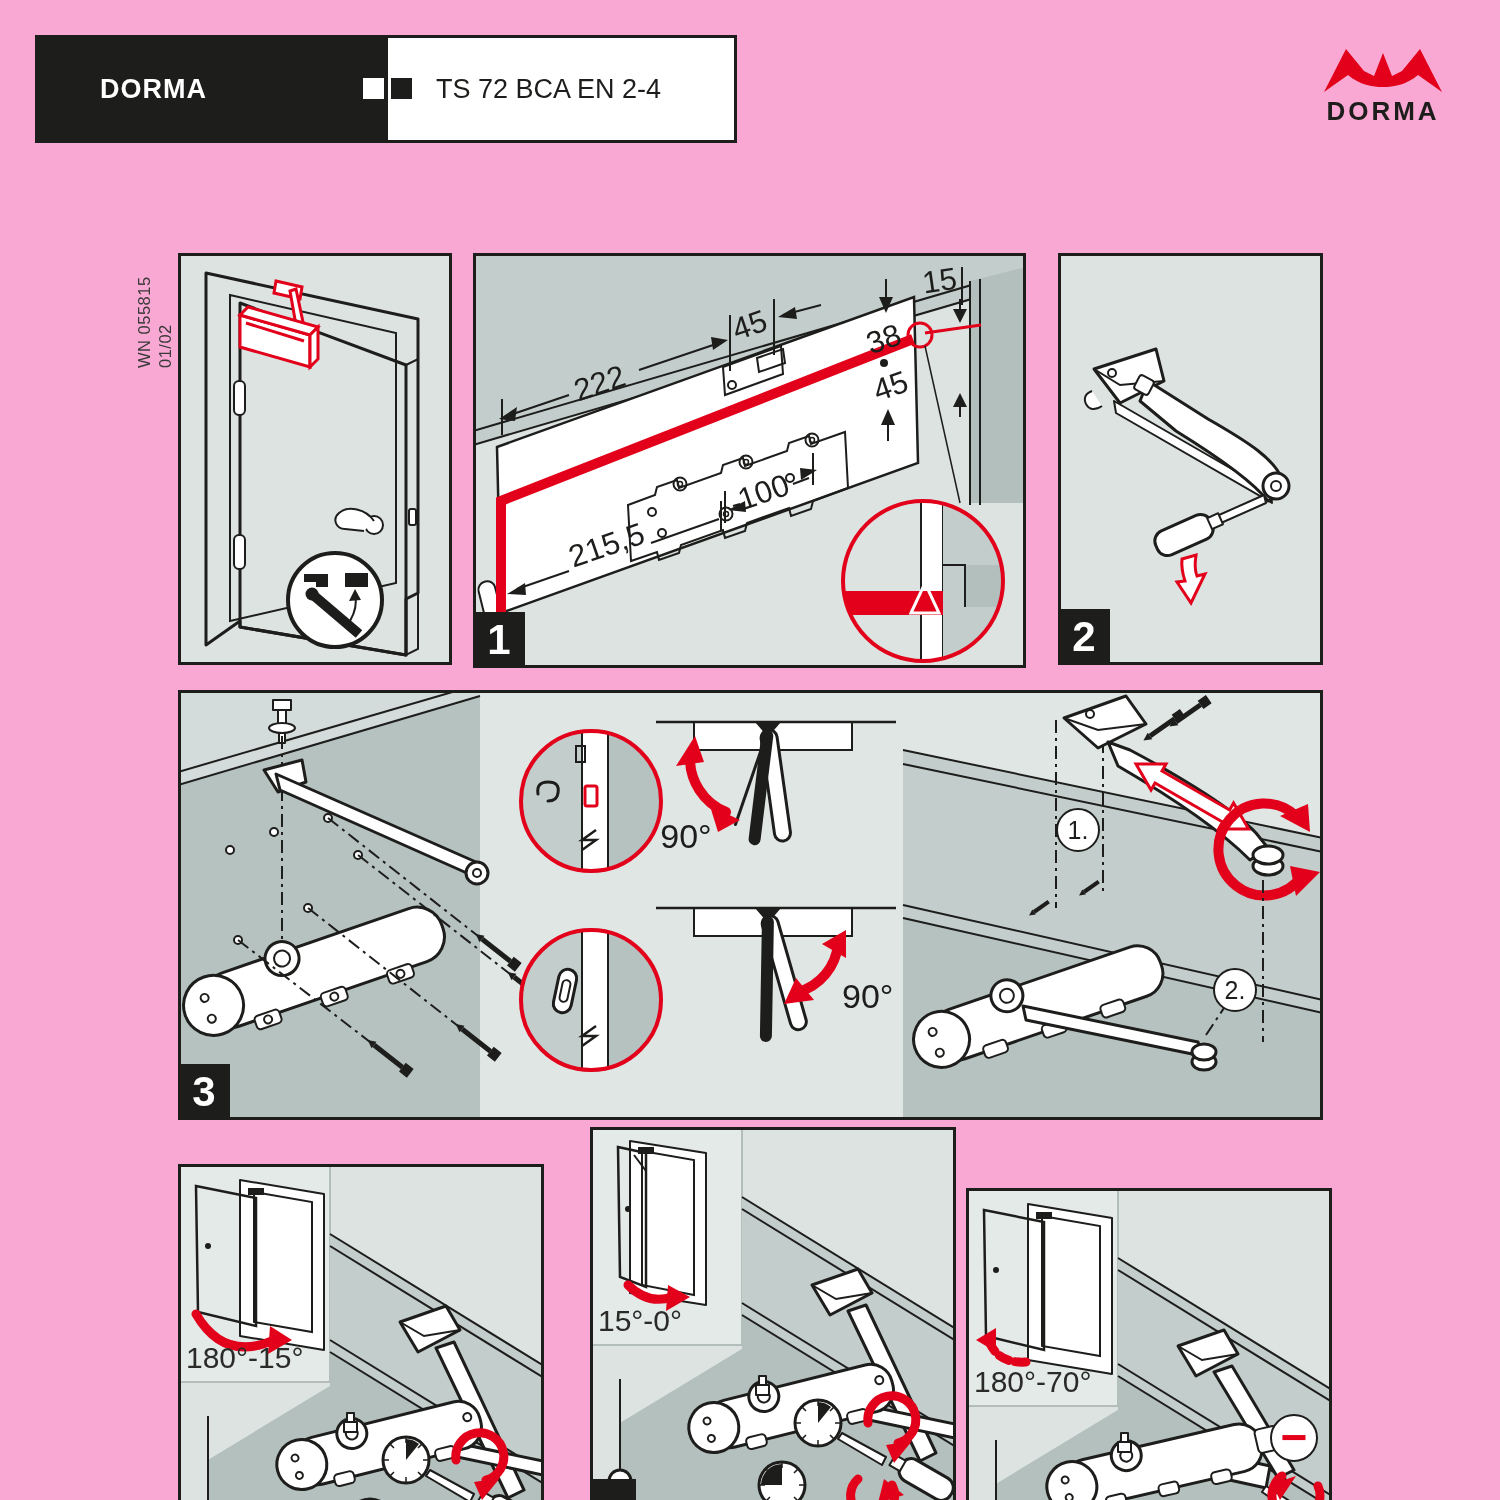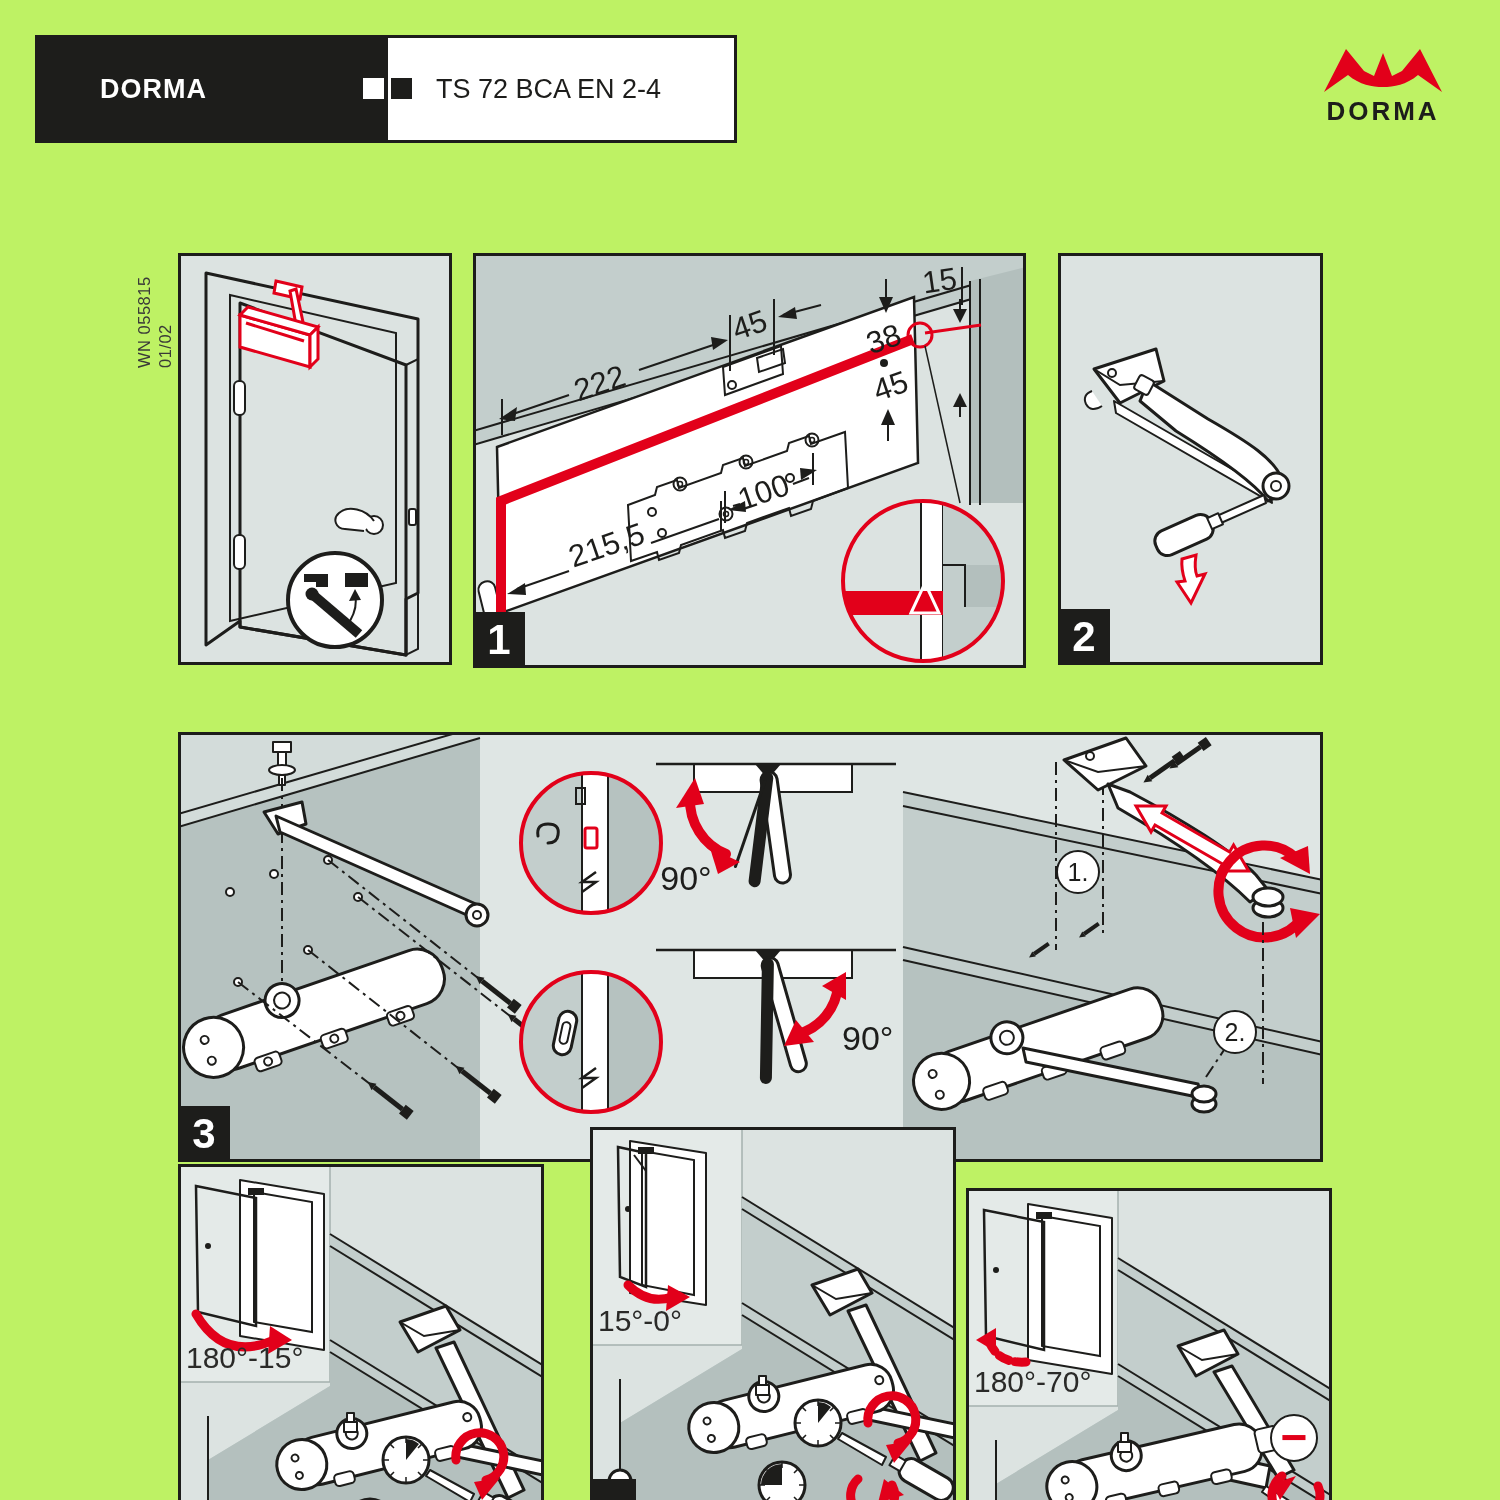--- a/index.html
+++ b/index.html
@@ -1,16 +1,16 @@
 <!DOCTYPE html>
 <html><head>
 <meta charset="utf-8">
 <style>
   html,body{margin:0;padding:0;background:#fff;}
-  .page{position:relative;width:1500px;height:1500px;background:#bef264;overflow:hidden;
+  .page{position:relative;width:1500px;height:1500px;background:#f9a8d4;overflow:hidden;
         font-family:"Liberation Sans",sans-serif;color:#1d1d1b;}
   .abs{position:absolute;}
   
   .hdr-black{left:35px;top:35px;width:350px;height:108px;background:#1d1d1b;display:flex;align-items:center;}
   .hdr-black span{color:#fff;font-size:27px;font-weight:bold;letter-spacing:1px;margin-left:65px;}
   .hdr-white{left:385px;top:35px;width:352px;height:108px;background:#fff;border:3px solid #1d1d1b;
              box-sizing:border-box;display:flex;align-items:center;}
   .hdr-white span{font-size:27px;font-weight:normal;margin-left:48px;}
   .sq-w{left:363px;top:78px;width:21px;height:21px;background:#fff;}
   .sq-b{left:391px;top:78px;width:21px;height:21px;background:#1d1d1b;}
@@ -244,21 +244,21 @@
       </g>
       <path class="redwf" stroke-width="4" d="M124,306 L138,302 Q136,316 139,323 L147,321 L133,350 L119,329 L127,328 Q123,316 124,306 Z"></path>
       <g>
         <rect x="0" y="356" width="52" height="56" class="bk"></rect>
         <text class="lbltxt" x="26" y="398" text-anchor="middle">2</text>
       </g>
       <rect x="1.5" y="1.5" width="262" height="409" class="bdr"></rect>
     </svg>
   </div>
 
-  <div class="abs" style="left:178px;top:732px;">
+  <div class="abs" style="left:178px;top:690px;">
     <svg width="1145" height="430" viewBox="0 0 1145 430">
       <rect width="1145" height="430" fill="#dfe6e4"></rect>
 
       <g>
         <rect x="0" y="0" width="302" height="430" fill="#b6c2c0"></rect>
         <polygon points="0,0 302,0 302,6 0,95" fill="#d3dcda"></polygon>
         <line x1="0" y1="95" x2="302" y2="6" class="k2"></line>
         <line x1="0" y1="82" x2="302" y2="-6" class="k2"></line>
         <g transform="translate(104,10)">
           <rect x="-9" y="0" width="18" height="10" class="wf2"></rect>

